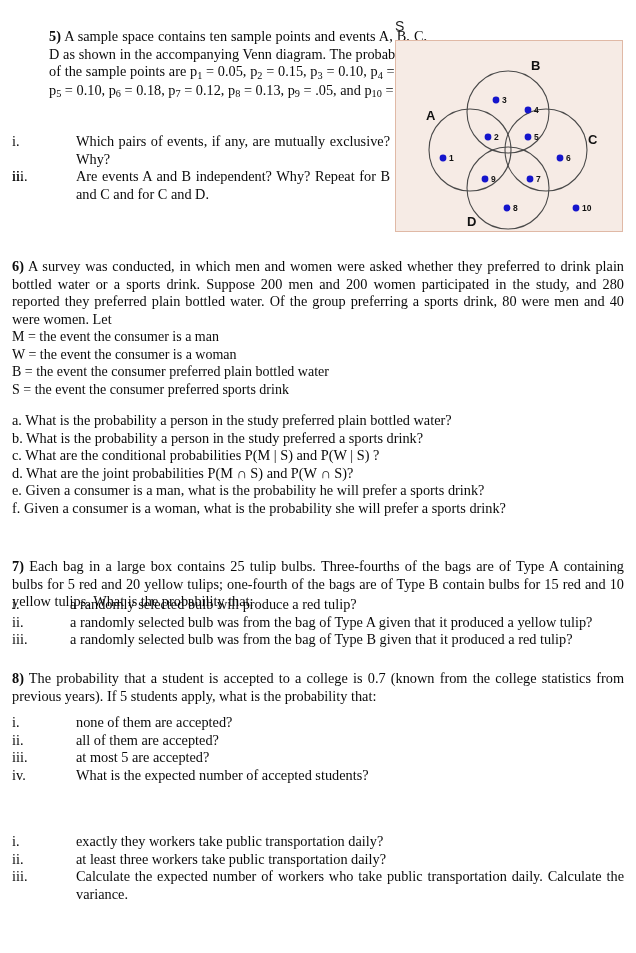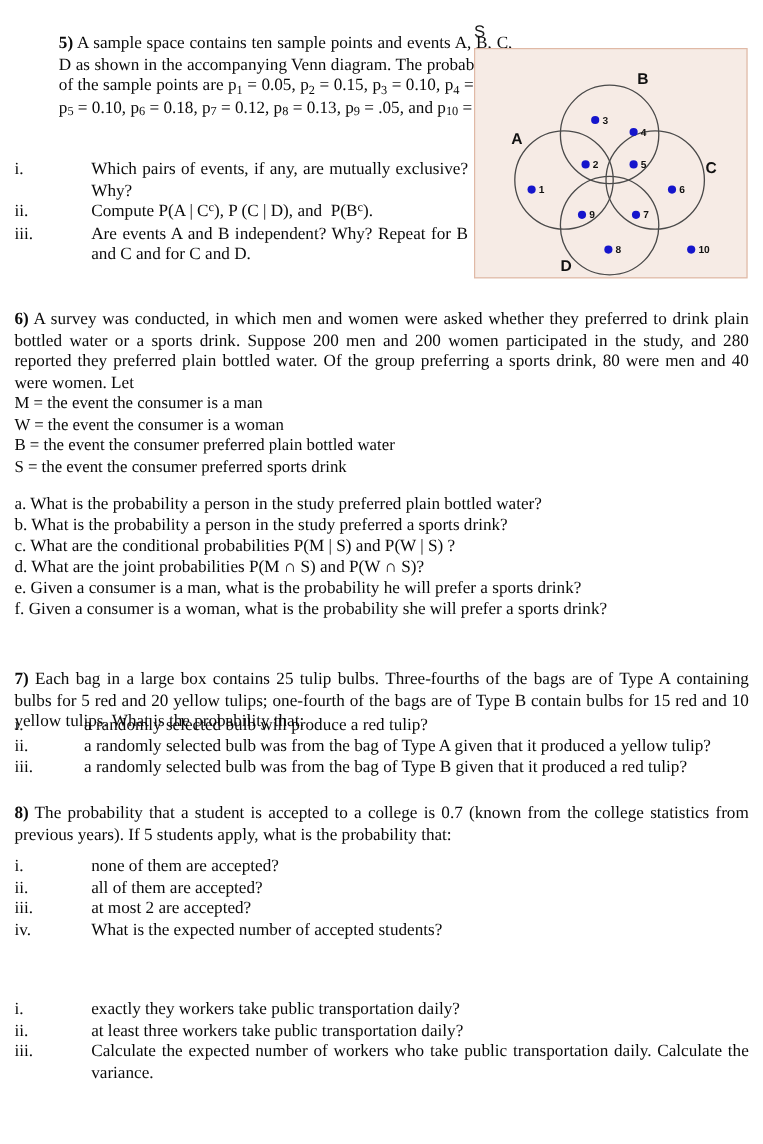--- a/index.html
+++ b/index.html
@@ -145,21 +145,21 @@
 <body>
 
 <div class="page">
 
   <div class="qblock" id="q5-block">
     <p class="qtext"><span class="qnum">5)</span><span> A sample space contains ten sample points and events A, B, C, D as shown in the accompanying Venn diagram. The probabilities of the sample points are </span><span>p<sub>1</sub> = 0.05, p<sub>2</sub> = 0.15, p<sub>3</sub> = 0.10, p<sub>4</sub> = 0.05, p<sub>5</sub> = 0.10, p<sub>6</sub> = 0.18, p<sub>7</sub> = 0.12, p<sub>8</sub> = 0.13, p<sub>9</sub> = .05, and p<sub>10</sub> = 0.07.</span></p>
   </div>
 
   <ol class="romanlist qblock" id="q5-list">
     <li><span class="rn">i.</span><span>Which pairs of events, if any, are mutually exclusive? Why?</span></li>
-    <li><span class="rn">ii.</span><span>Compute P(A | C<sup>c</sup>), P (C | D), and&nbsp; P(B<sup>c</sup>).</span></li>
+    <li><span class="rn">ii.</span></li>
     <li><span class="rn">iii.</span><span>Are events A and B independent? Why? Repeat for B and C and for C and D.</span></li>
   </ol>
 
   <div id="venn-figure">
     <div id="venn-s-label">S</div>
     <div id="venn-box"></div>
     <svg id="venn-svg" width="228" height="192" viewBox="0 0 228 192">
       <circle class="venn-circle" cx="75" cy="110" r="41"></circle>
       <circle class="venn-circle" cx="113" cy="72" r="41"></circle>
       <circle class="venn-circle" cx="151" cy="110" r="41"></circle>
@@ -232,21 +232,21 @@
     <li><span class="rn">iii.</span><span>a randomly selected bulb was from the bag of Type B given that it produced a red tulip?</span></li>
   </ol>
 
   <div class="qblock" id="q8-block">
     <p class="qtext"><span class="qnum">8)</span><span> The probability that a student is accepted to a college is 0.7 (known from the college statistics from previous years). If 5 students apply, what is the probability that:</span></p>
   </div>
 
   <ol class="romanlist qblock" id="q8-list">
     <li><span class="rn">i.</span><span>none of them are accepted?</span></li>
     <li><span class="rn">ii.</span><span>all of them are accepted?</span></li>
-    <li><span class="rn">iii.</span><span>at most 2 are accepted?</span></li>
+    <li><span class="rn">iii.</span><span>at most 5 are accepted?</span></li>
     <li><span class="rn">iv.</span><span>What is the expected number of accepted students?</span></li>
   </ol>
 
 
   <ol class="romanlist qblock" id="q9-list">
     <li><span class="rn">i.</span><span>exactly they workers take public transportation daily?</span></li>
     <li><span class="rn">ii.</span><span>at least three workers take public transportation daily?</span></li>
     <li><span class="rn">iii.</span><span>Calculate the expected number of workers who take public transportation daily. Calculate the variance.</span></li>
   </ol>
 

